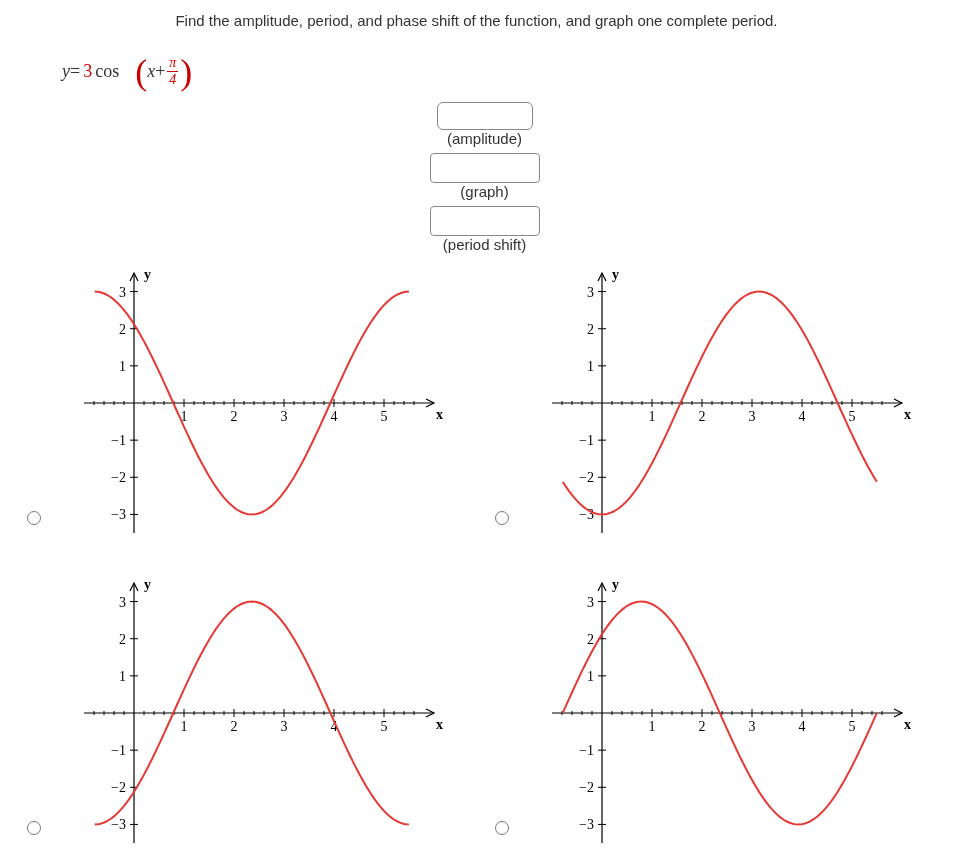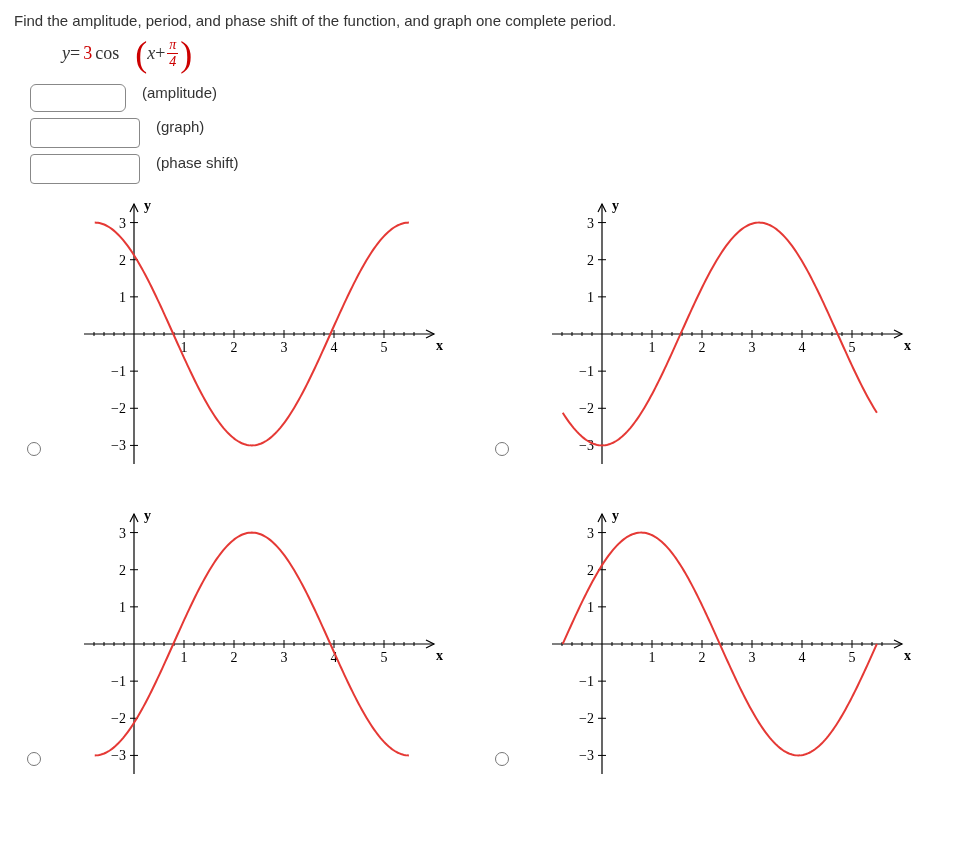--- a/index.html
+++ b/index.html
@@ -4,21 +4,21 @@
   <style>
     * { box-sizing: border-box; margin: 0; padding: 0; }
     body {
       font-family: Arial, Helvetica, sans-serif;
       font-size: 15px;
       color: #333;
       background: #fff;
       padding: 12px 14px;
       width: 953px;
     }
-    .question-text { margin-bottom: 8px; }
+    .question-text { margin-bottom: 26px; text-align: center; }
     .equation {
       font-family: "Times New Roman", serif;
       font-style: italic;
       font-size: 18px;
       margin: 8px 0 14px 48px;
       display: flex;
       align-items: center;
     }
     .equation .coef { color: #c00; font-style: normal; margin: 0 3px; }
     .equation .paren { color: #c00; font-size: 36px; font-style: normal; line-height: 0; }
@@ -29,21 +29,23 @@
       color: #c00;
       font-style: italic;
       font-size: 14px;
       margin: 0 2px;
       vertical-align: middle;
     }
     .equation .frac .num { border-bottom: 1px solid #c00; padding: 0 2px; }
     .equation .frac .den { padding: 0 2px; }
     .input-row {
       display: flex;
+      align-items: center;
       margin: 6px 0;
+      flex-direction: column;
     }
     .ans-input {
       width: 96px;
       height: 28px;
       border: 1px solid #888;
       border-radius: 6px;
       margin-left: 16px;
       padding: 2px 6px;
       font-size: 14px;
     }
@@ -110,21 +112,21 @@
 <div class="input-row">
   <input class="ans-input" value="" style="">
   <span class="ans-label">(amplitude)</span>
 </div>
 <div class="input-row">
   <input class="ans-input wide" value="" style="">
   <span class="ans-label">(graph)</span>
 </div>
 <div class="input-row">
   <input class="ans-input wide" value="" style="">
-  <span class="ans-label">(phase shift)</span>
+  <span class="ans-label">(period shift)</span>
 </div>
 
 <div class="graphs">
   <div class="graph-option">
     <div class="radio-wrap">
         <div class="radio"></div>
       </div>
     <svg class="plot" viewBox="0 0 400 280">
         <line x1="30" y1="140" x2="380" y2="140" class="axis"></line>
         <polyline points="372,136 380,140 372,144" class="axis" fill="none"></polyline>

